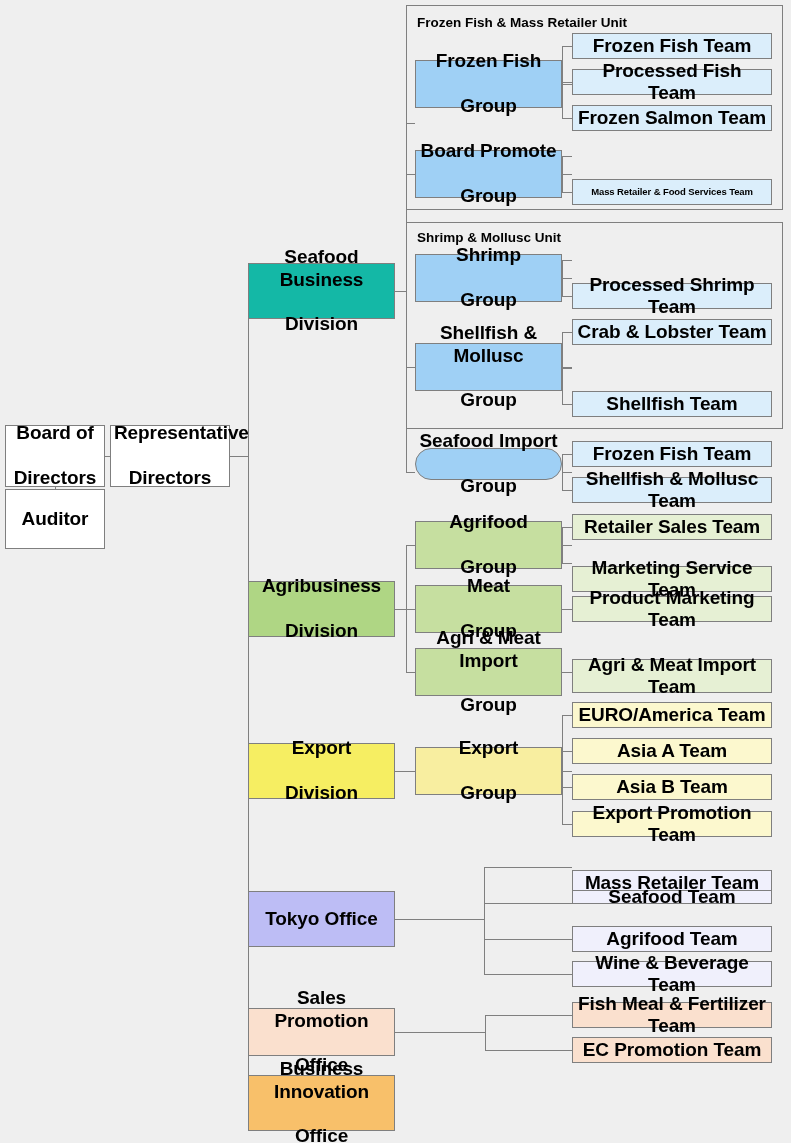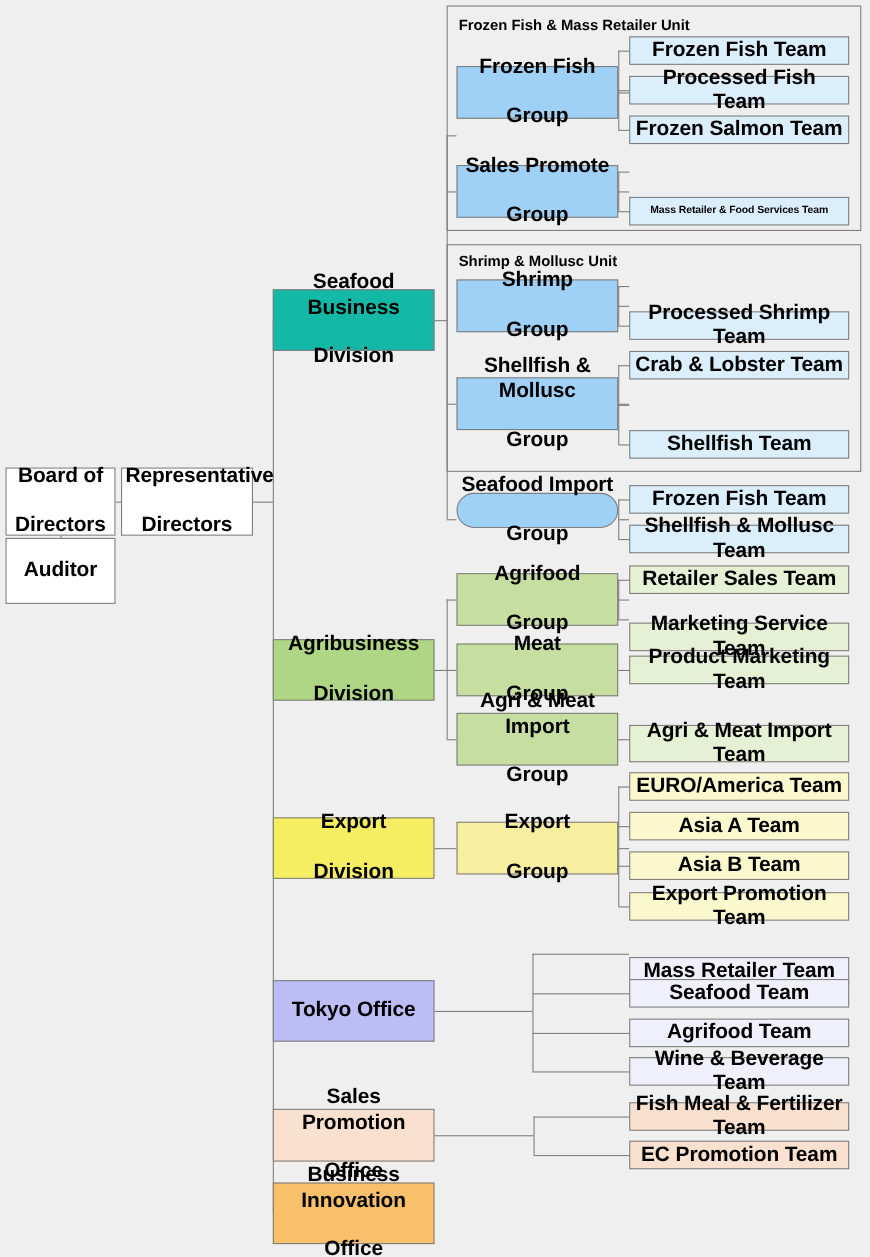--- a/index.html
+++ b/index.html
@@ -119,21 +119,21 @@
   </div>
 
   <div class="ln lnh" style="left:562px;top:84px;width:10px;"></div>
   <div class="ln lnv" style="left:562px;top:46px;height:72px;"></div>
   <div class="ln lnh" style="left:562px;top:46px;width:10px;"></div>
   <div class="ln lnh" style="left:562px;top:82px;width:10px;"></div>
   <div class="ln lnh" style="left:562px;top:118px;width:10px;"></div>
 
   <div class="box c-grpblue" style="left:415px;top:150px;width:147px;height:48px;">
     <span>
-      <span>Sales Promote</span><br>
+      <span>Board Promote</span><br>
       <span>Group</span>
     </span>
   </div>
   <div class="box c-teamblue fs-sm" style="left:572px;top:179px;width:200px;height:26px;">
     <span>Mass Retailer &amp; Food Services Team</span>
   </div>
   <div class="ln lnh" style="left:562px;top:174px;width:10px;"></div>
   <div class="ln lnv" style="left:562px;top:156px;height:36px;"></div>
   <div class="ln lnh" style="left:562px;top:156px;width:10px;"></div>
   <div class="ln lnh" style="left:562px;top:192px;width:10px;"></div>
@@ -289,21 +289,21 @@
   <div class="ln lnh" style="left:562px;top:787px;width:10px;"></div>
   <div class="ln lnh" style="left:562px;top:824px;width:10px;"></div>
   <div class="ln lnh" style="left:395px;top:771px;width:20px;"></div>
 
   <div class="box c-purple" style="left:248px;top:891px;width:147px;height:56px;">
     <span>Tokyo Office</span>
   </div>
   <div class="box c-teampurple" style="left:572px;top:854px;width:200px;height:26px;margin-top:16px;">
     <span>Mass Retailer Team</span>
   </div>
-  <div class="box c-teampurple" style="left:572px;top:890px;width:200px;height:26px;justify-content:center;">
+  <div class="box c-teampurple" style="left:572px;top:890px;width:200px;height:14px;justify-content:center;">
     <span>Seafood Team</span>
   </div>
   <div class="box c-teampurple" style="left:572px;top:926px;width:200px;height:26px;">
     <span>Agrifood Team</span>
   </div>
   <div class="box c-teampurple" style="left:572px;top:961px;width:200px;height:26px;">
     <span>Wine &amp; Beverage Team</span>
   </div>
   <div class="ln lnh" style="left:395px;top:919px;width:89px;"></div>
   <div class="ln lnv" style="left:484px;top:867px;height:107px;"></div>

